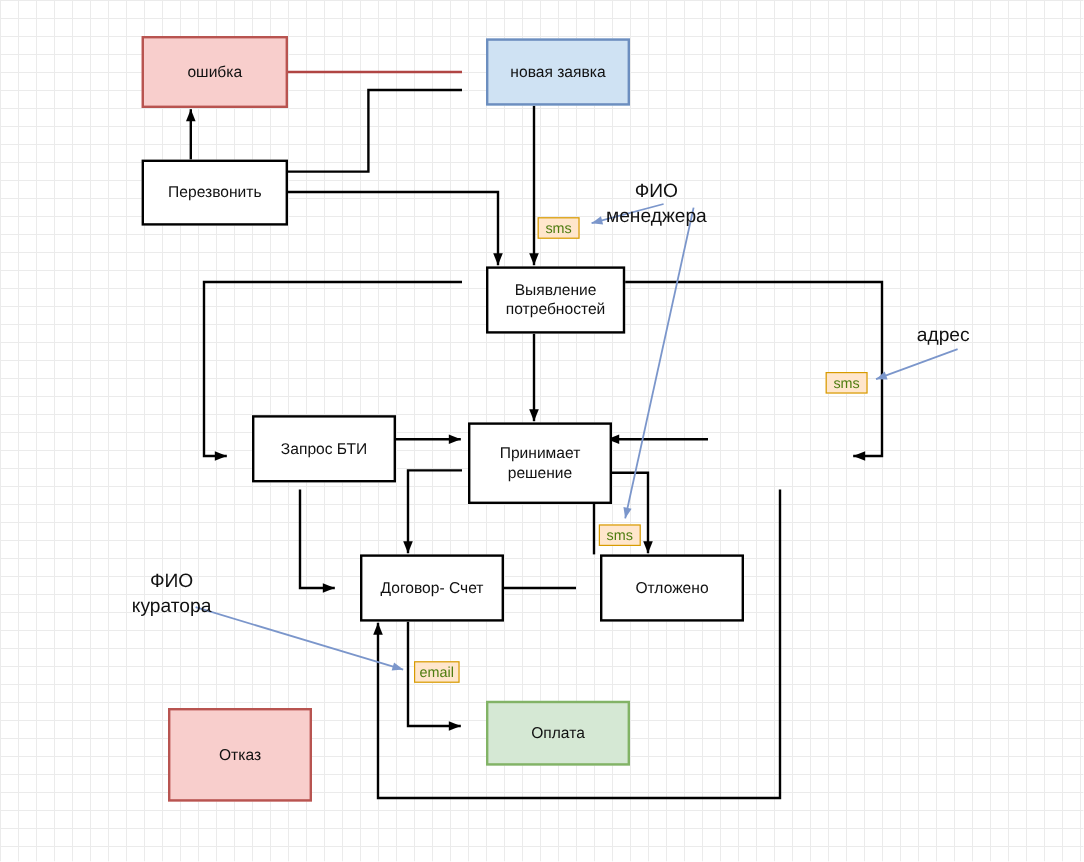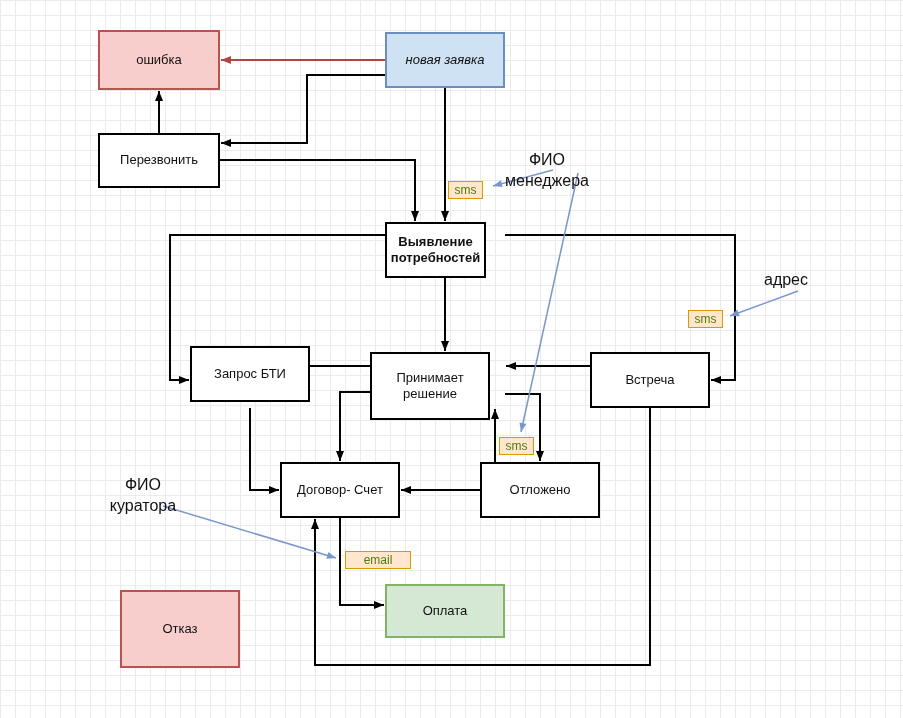--- a/index.html
+++ b/index.html
@@ -9,49 +9,49 @@
     background-image:
       linear-gradient(to right,#ebebeb 1px,transparent 1px),
       linear-gradient(to bottom,#ebebeb 1px,transparent 1px);
     background-size:15px 15px;
     font-family:"Liberation Sans",sans-serif;
   }
   svg.edges{position:absolute;left:0;top:0;width:903px;height:718px;}
   .node{
     position:absolute;display:flex;align-items:center;justify-content:center;
     text-align:center;background:#ffffff;border:2px solid #000000;
-    font-size:13px;color:#111;line-height:1.25;box-sizing:border-box;padding:2px;
+    font-size:13px;color:#111;line-height:1.25;box-sizing:border-box;padding:2px;margin-left:20px;
   }
   .node.red{background:#f8cecc;border-color:#b85450;}
-  .node.blue{background:#cfe2f3;border-color:#6c8ebf;font-style:italic;}
+  .node.blue{background:#cfe2f3;border-color:#6c8ebf;}
   .node.green{background:#d5e8d4;border-color:#82b366;}
   .tag{
     position:absolute;display:flex;align-items:center;justify-content:center;
     background:#ffe6cc;border:1px solid #d79b00;font-size:12px;color:#4d7c0f;
     box-sizing:border-box;
   }
   .annot{position:absolute;font-size:16px;color:#111;text-align:center;line-height:1.3;}
 
   
   #n-error{left:98px;top:30px;width:122px;height:60px;}
   #n-new-request{left:385px;top:32px;width:120px;height:56px;}
   #n-call-back{left:98px;top:133px;width:122px;height:55px;}
-  #n-needs{left:385px;top:222px;width:101px;height:56px;font-weight:bold;}
+  #n-needs{left:385px;top:222px;width:116px;height:56px;}
   #n-bti{left:190px;top:346px;width:120px;height:56px;}
   #n-decision{left:370px;top:352px;width:120px;height:68px;}
   #n-meeting{left:590px;top:352px;width:120px;height:56px;}
   #n-contract{left:280px;top:462px;width:120px;height:56px;}
   #n-postponed{left:480px;top:462px;width:120px;height:56px;}
   #n-payment{left:385px;top:584px;width:120px;height:54px;}
   #n-refusal{left:120px;top:590px;width:120px;height:78px;}
 
   #t-sms-top{left:448px;top:181px;width:35px;height:18px;}
   #t-sms-address{left:688px;top:310px;width:35px;height:18px;}
   #t-sms-decision{left:499px;top:437px;width:35px;height:18px;}
-  #t-email{left:345px;top:551px;width:66px;height:18px;}
+  #t-email{left:345px;top:551px;width:38px;height:18px;}
 
   #a-manager{left:487px;top:150px;width:120px;}
   #a-address{left:756px;top:270px;width:60px;}
   #a-curator{left:108px;top:475px;width:70px;}
 </style>
 </head>
 <body>
 
 <div class="canvas">
 
@@ -96,21 +96,20 @@
       <path d="M163 506 L336 558" marker-end="url(#ah-blue)"></path>
     </g>
   </svg>
 
   <div class="node red" id="n-error">ошибка</div>
   <div class="node blue" id="n-new-request">новая заявка</div>
   <div class="node" id="n-call-back">Перезвонить</div>
   <div class="node" id="n-needs">Выявление потребностей</div>
   <div class="node" id="n-bti">Запрос БТИ</div>
   <div class="node" id="n-decision">Принимает решение</div>
-  <div class="node" id="n-meeting">Встреча</div>
   <div class="node" id="n-contract">Договор- Счет</div>
   <div class="node" id="n-postponed">Отложено</div>
   <div class="node green" id="n-payment">Оплата</div>
   <div class="node red" id="n-refusal">Отказ</div>
 
   <div class="tag" id="t-sms-top">sms</div>
   <div class="tag" id="t-sms-address">sms</div>
   <div class="tag" id="t-sms-decision">sms</div>
   <div class="tag" id="t-email">email</div>
 

